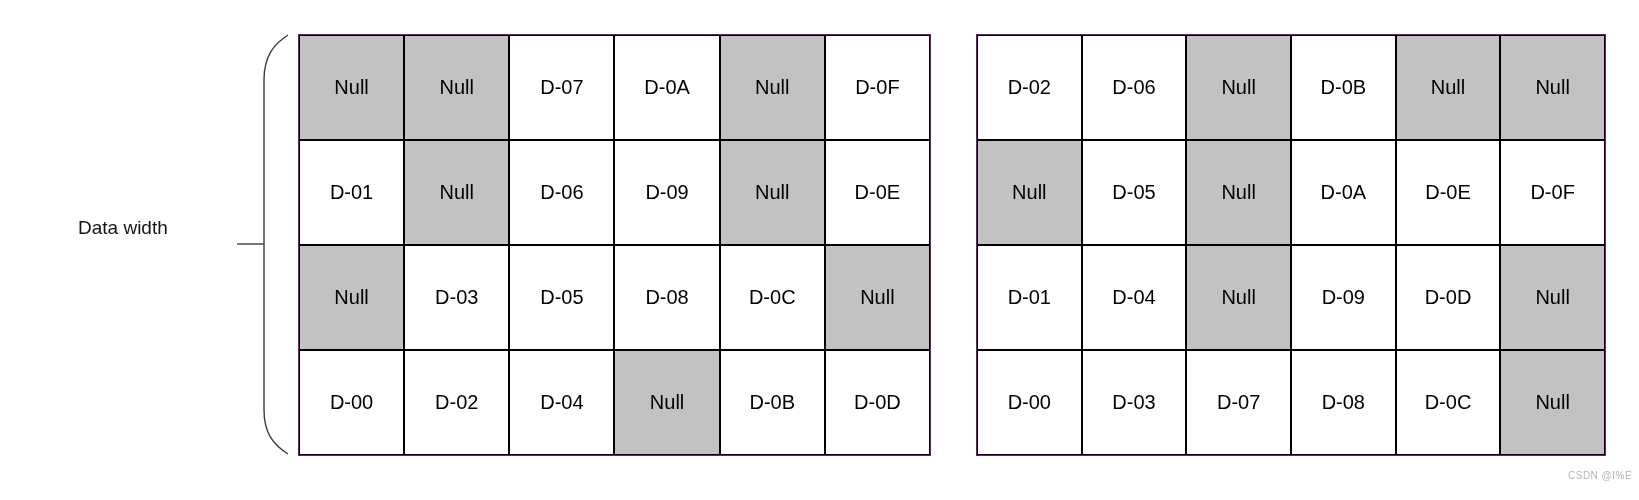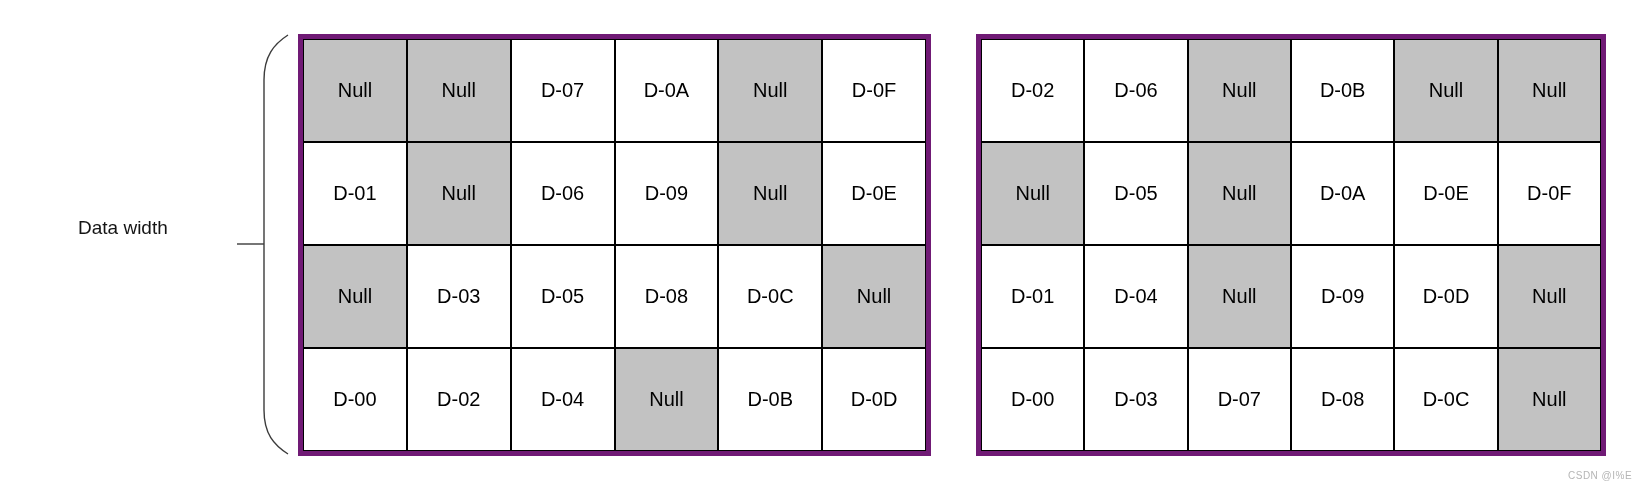--- a/index.html
+++ b/index.html
@@ -30,21 +30,21 @@
     width: 70px;
     height: 434px;
   }
   .grid {
     position: absolute;
     top: 34px;
     height: 422px;
     display: grid;
     grid-template-columns: repeat(6, 1fr);
     grid-template-rows: repeat(4, 1fr);
-    border: 5px solid #701a75;
+    border: 1px solid #701a75;
     box-sizing: border-box;
     background: #000000;
   }
   .grid-left  { left: 298px; width: 633px; }
   .grid-right { left: 976px; width: 630px; }
   .cell {
     border: 1px solid #000000;
     display: flex;
     align-items: center;
     justify-content: center;

